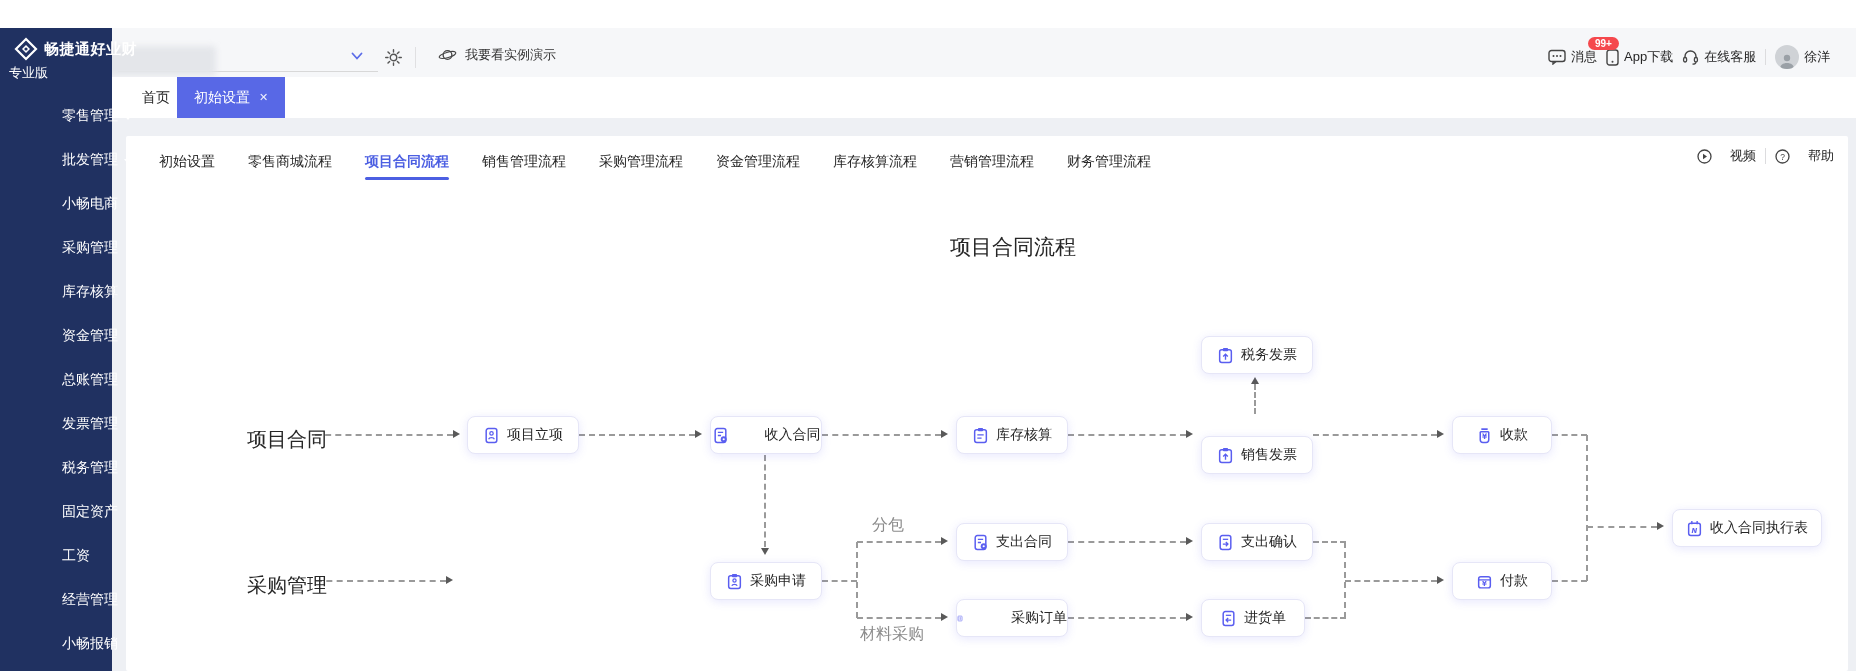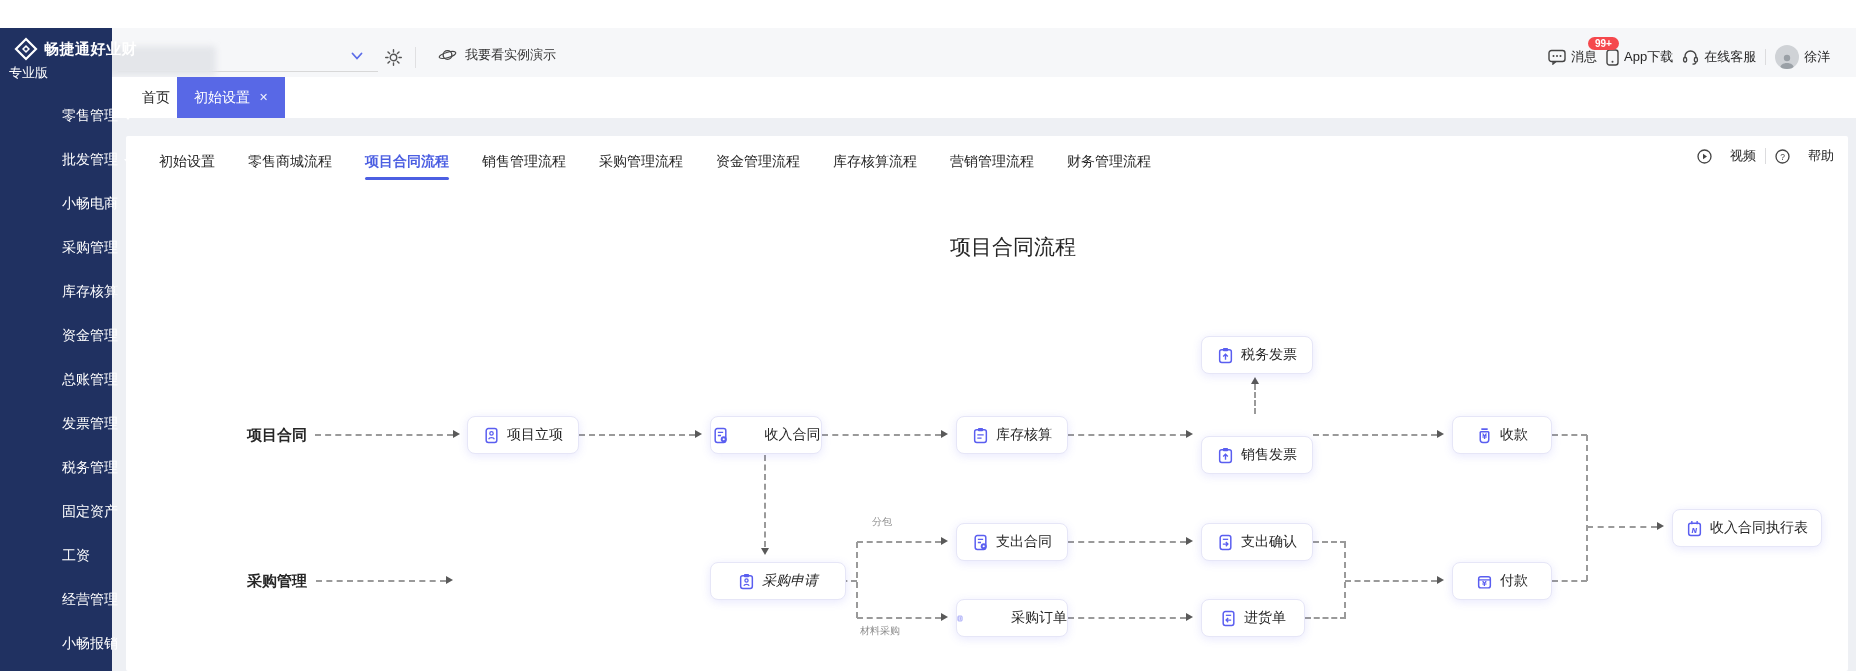--- a/index.html
+++ b/index.html
@@ -45,33 +45,33 @@
   .flowtabs{position:absolute;left:33px;top:8px;height:36px;display:flex;gap:33px;}
   .ftab{position:relative;font-size:14px;color:#262626;line-height:34px;cursor:pointer;white-space:nowrap;}
   .ftab.on{color:#4c5fe2;font-weight:600;}
   .ftab.on::after{content:"";position:absolute;left:50%;transform:translateX(-50%);bottom:0;width:100%;
                   height:3px;border-radius:2px;background:#4c5fe2;}
   .utils{position:absolute;right:14px;top:11px;display:flex;align-items:center;gap:9px;font-size:13px;color:#262626;}
   .u-item{display:flex;align-items:center;gap:18px;cursor:pointer;}
   
   .flow-title{position:absolute;left:1013px;top:233px;transform:translateX(-50%);font-size:21px;
               color:#262626;font-weight:500;z-index:6;}
-  .row-label{position:absolute;font-size:15px;font-weight:700;color:#262626;z-index:6;}
+  .row-label{position:absolute;font-size:20px;font-weight:400;color:#262626;z-index:6;}
   .node{position:absolute;height:38px;box-sizing:border-box;background:#fff;border:1px solid #e6e6f7;
         border-radius:8px;box-shadow:0 2px 10px rgba(90,94,240,.14);display:flex;align-items:center;
         justify-content:center;gap:7px;font-size:14px;color:#262626;z-index:6;cursor:pointer;white-space:nowrap;}
   .hline{position:absolute;border-top:2px dashed #9a9a9a;z-index:4;}
   .vline{position:absolute;border-left:2px dashed #9a9a9a;z-index:4;}
   .ar-r{position:absolute;width:0;height:0;border-left:7px solid #595959;border-top:4.5px solid transparent;
         border-bottom:4.5px solid transparent;z-index:4;}
   .ar-u{position:absolute;width:0;height:0;border-bottom:7px solid #595959;border-left:4.5px solid transparent;
         border-right:4.5px solid transparent;z-index:4;}
   .ar-d{position:absolute;width:0;height:0;border-top:7px solid #595959;border-left:4.5px solid transparent;
         border-right:4.5px solid transparent;z-index:4;}
-  .edge-label{position:absolute;font-size:10px;color:#8c8c8c;z-index:6;}
+  .edge-label{position:absolute;font-size:16px;color:#8c8c8c;z-index:6;}
   svg{display:block;}
 </style>
 </head>
 <body>
 
 <div class="stage">
 
   <div class="sidebar">
     <div class="logo-row">
       <span>
@@ -338,21 +338,21 @@
     <span>销售发票</span>
   </div>
   <div class="node" style="left:1452px;top:416px;width:100px;">
     <svg width="17" height="17" viewBox="0 0 16 16">
         <path d="M4 4.5h8M4 4.5v7.5a2.5 2.5 0 002.5 2.5h3A2.5 2.5 0 0012 12V4.5" fill="none" stroke="#5a5ef0" stroke-width="1.4"></path>
         <path d="M5 2h6" stroke="#5a5ef0" stroke-width="1.6"></path>
         <text x="8" y="11.5" text-anchor="middle" font-size="7" fill="#5a5ef0" font-weight="bold" font-family="DejaVu Sans,sans-serif">¥</text>
       </svg>
     <span>收款</span>
   </div>
-  <div class="node" style="left:710px;top:562px;width:136px;font-style:italic;">
+  <div class="node" style="left:710px;top:562px;width:112px;">
     <svg width="17" height="17" viewBox="0 0 16 16">
         <rect x="2.5" y="2.5" width="11" height="12" rx="2" fill="none" stroke="#5a5ef0" stroke-width="1.4"></rect>
         <rect x="5.5" y="1" width="5" height="3" rx="1" fill="#5a5ef0"></rect>
         <circle cx="8" cy="7" r="1.5" fill="none" stroke="#5a5ef0" stroke-width="1.2"></circle>
         <path d="M5.5 12c.6-1.8 4.4-1.8 5 0" fill="none" stroke="#5a5ef0" stroke-width="1.2"></path>
       </svg>
     <span>采购申请</span>
   </div>
   <div class="node" style="left:956px;top:523px;width:112px;">
     <svg width="17" height="17" viewBox="0 0 16 16">

